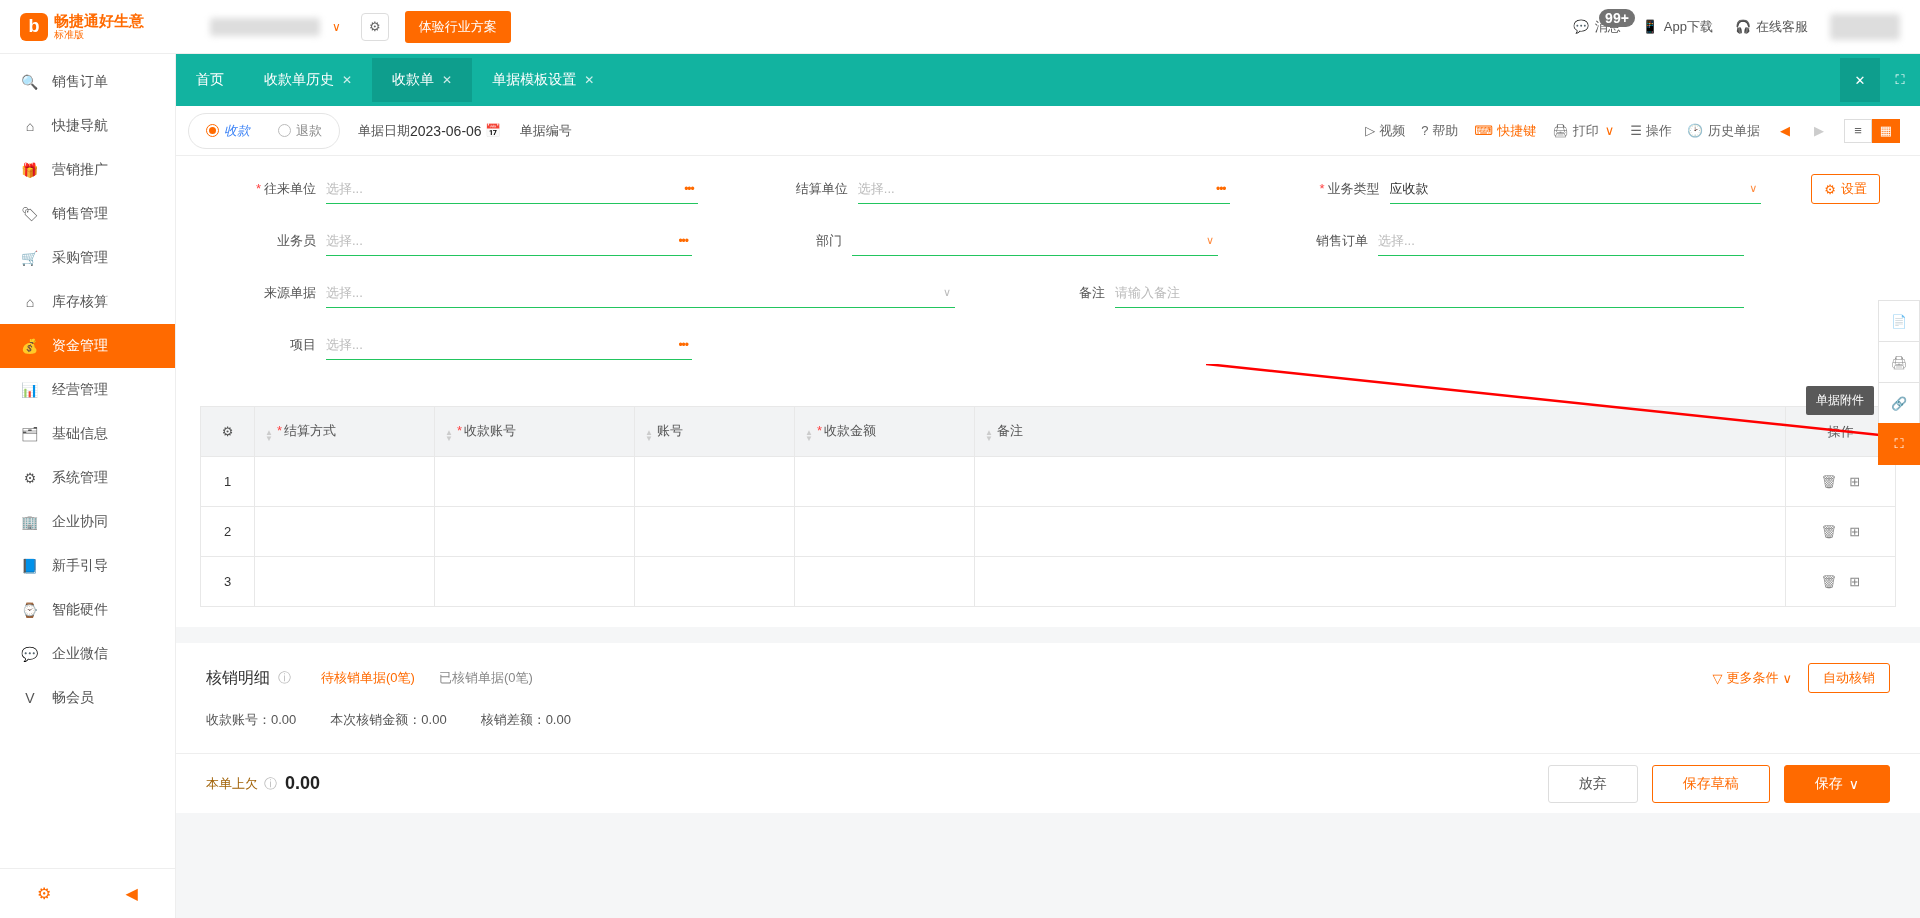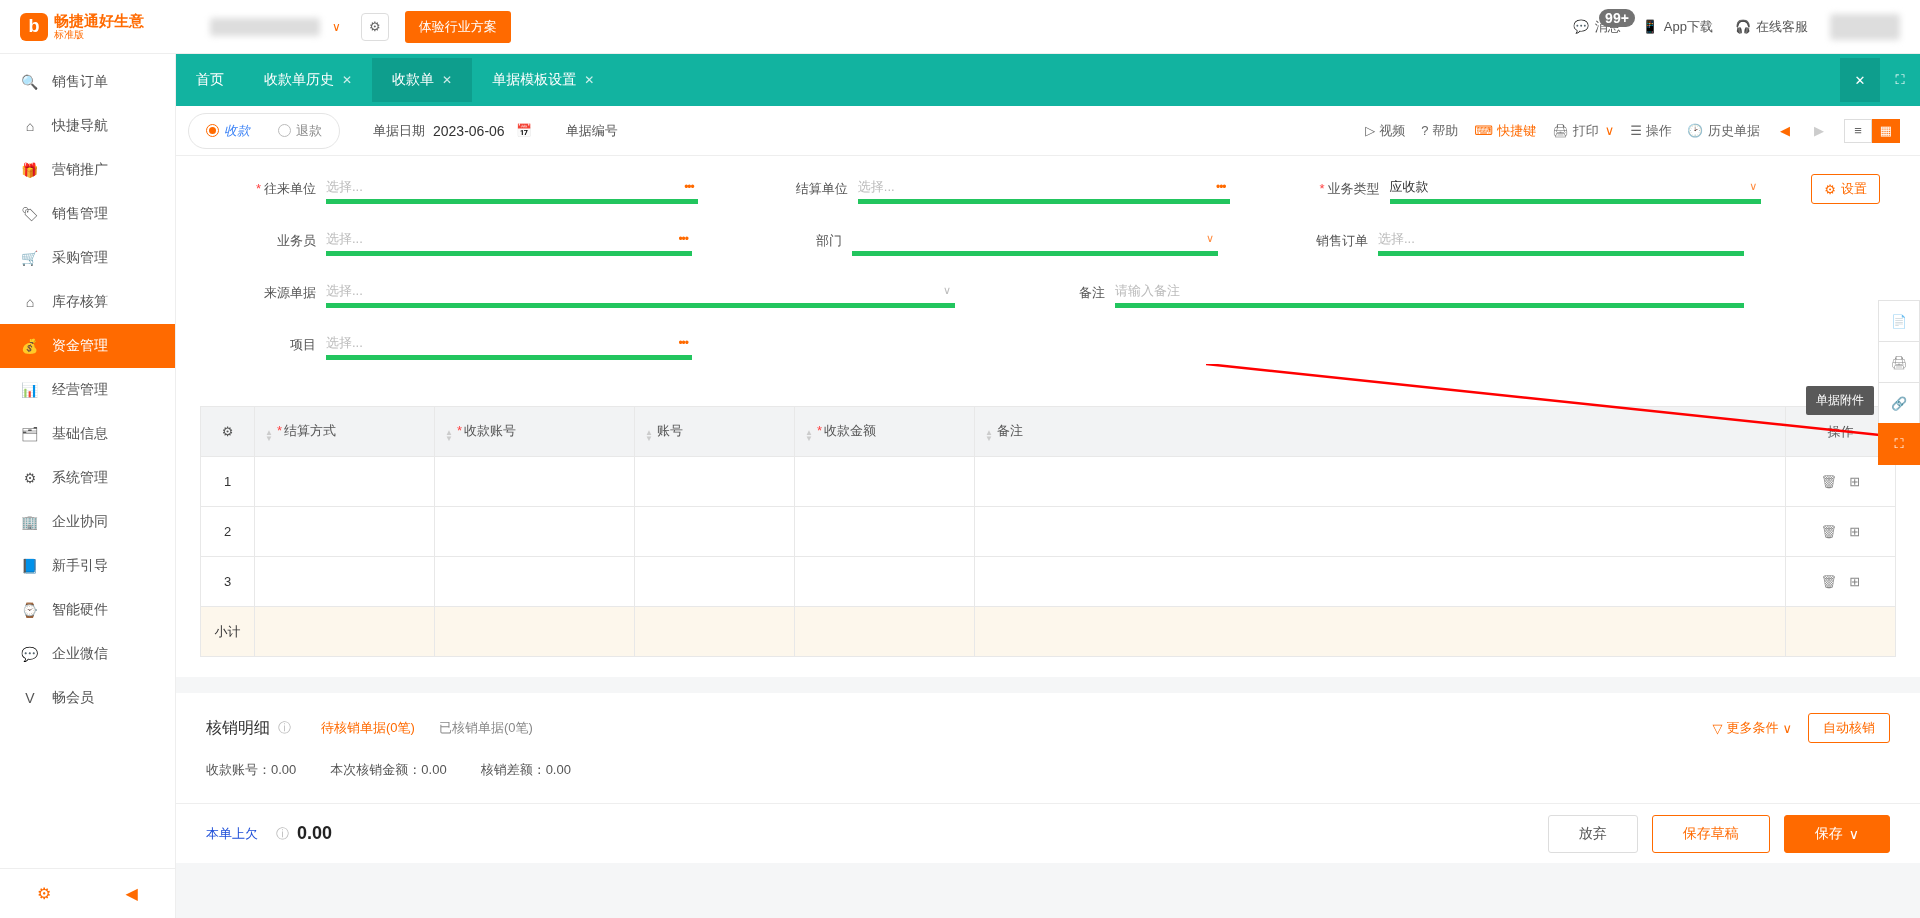--- a/index.html
+++ b/index.html
@@ -47,40 +47,40 @@
 .content { flex:1; overflow:auto; position:relative; }
 
 
 .toolbar { background:#fff; height:50px; display:flex; align-items:center; padding:0 20px 0 12px; border-bottom:1px solid #eee; }
 .radio-group { display:flex; border:1px solid #e5e5e5; border-radius:20px; padding:3px; background:#fff; }
 .radio-btn { display:flex; align-items:center; gap:5px; padding:5px 14px; border-radius:16px; cursor:pointer; color:#888; font-size:13px; }
 .radio-btn .circ { width:13px; height:13px; border:1px solid #bbb; border-radius:50%; display:inline-block; position:relative; }
 .radio-btn.sel { color:#3b82f6;font-style:italic; }
 .radio-btn.sel .circ { border-color:#ff6a00; }
 .radio-btn.sel .circ::after { content:""; position:absolute; inset:2px; background:#ff6a00; border-radius:50%; }
-.tb-field { display:flex; align-items:center; margin-left:33px; gap:8px; }
+.tb-field { display:flex; align-items:center; margin-left:18px; }
 .tb-label { color:#555; font-size:13px; }
 .tb-date { color:#333; font-size:14px; }
 .cal-icon { color:#ff6a00; margin-left:4px; cursor:pointer; }
 .toolbar-right { margin-left:auto; display:flex; align-items:center; gap:16px; color:#666; }
 .tr-item { display:flex; align-items:center; gap:4px; cursor:pointer; font-size:13px; }
 .tr-item.orange { color:#ff6a00; }
 .nav-arrow { color:#ff6a00; cursor:pointer; padding:0 4px; }
 .nav-arrow.dis { color:#ccc; }
 .view-toggle { display:flex; gap:0; }
 .vt-btn { width:28px; height:24px; border:1px solid #ddd; display:flex; align-items:center; justify-content:center; cursor:pointer; }
 .vt-btn.active { background:#ff6a00; border-color:#ff6a00; color:#fff; }
 
 
 .form-area { background:#fff; padding:18px 40px 24px 40px; }
 .form-row { display:flex; gap:50px; margin-bottom:22px; }
 .form-item { display:flex; align-items:center; flex:1; min-width:0; }
 .form-label { width:100px; text-align:right; color:#555; font-size:13px; margin-right:10px; }
 .form-label .req { color:#ff4040; margin-right:3px; }
-.form-control { flex:1; height:30px; border-bottom:5px solid #22c55e; display:flex; align-items:center; position:relative; }
+.form-control { flex:1; height:30px; border-bottom:1px solid #22c55e; display:flex; align-items:center; position:relative; }
 .form-control .ph { color:#bbb; }
 .form-control .val { color:#333; }
 .fc-suffix { position:absolute; right:4px; color:#ff6a00; cursor:pointer; font-size:12px; letter-spacing:-1px; }
 .fc-chev { position:absolute; right:4px; color:#ff8a3d; cursor:pointer; font-size:11px; }
 .settings-btn { border:1px solid #ff6a00; color:#ff6a00; background:#fff; padding:5px 12px; border-radius:3px; cursor:pointer; display:flex; align-items:center; gap:5px; font-size:13px; }
 
 
 .table-wrap { padding:0 24px 20px 24px; background:#fff; }
 table.grid { width:100%; border-collapse:collapse; table-layout:fixed; }
 table.grid th, table.grid td { border:1px solid #e8e8e8; height:50px; padding:0 10px; font-size:13px; }
@@ -105,21 +105,21 @@
 .verify-tabs { display:flex; gap:24px; font-size:13px; margin-left:12px; }
 .verify-tab { cursor:pointer; color:#888; }
 .verify-tab.active { color:#ff6a00; }
 .verify-right { margin-left:auto; display:flex; align-items:center; gap:16px; }
 .more-cond { color:#ff6a00; cursor:pointer; display:flex; align-items:center; gap:4px; font-size:13px; }
 .auto-btn { border:1px solid #ff6a00; color:#ff6a00; background:#fff; padding:5px 14px; border-radius:3px; cursor:pointer; font-size:13px; }
 .verify-amounts { margin-top:18px; display:flex; gap:34px; color:#555; font-size:13px; }
 
 
 .footer-bar { background:#fff; height:60px; display:flex; align-items:center; padding:0 30px; border-top:1px solid #eee; }
-.owe-label { color:#1d4ed8; margin-right:18px; }
+.owe-label { color:#a16207; margin-right:6px; }
 .owe-amt { font-size:18px; font-weight:bold; color:#222; }
 .footer-actions { margin-left:auto; display:flex; gap:14px; }
 .btn { padding:9px 30px; border-radius:3px; font-size:14px; cursor:pointer; border:1px solid #ddd; background:#fff; color:#555; }
 .btn.outline-orange { border-color:#ff6a00; color:#ff6a00; }
 .btn.solid-orange { background:#ff6a00; border-color:#ff6a00; color:#fff; display:flex; align-items:center; gap:6px; }
 
 
 .right-dock { position:absolute; right:0; top:300px; display:flex; flex-direction:column; }
 .dock-btn { width:42px; height:42px; background:#fff; border:1px solid #e3e3e3; display:flex; align-items:center; justify-content:center; color:#888; cursor:pointer; margin-bottom:-1px; }
 .dock-btn.orange { background:#ff6a00; border-color:#ff6a00; color:#fff; }
@@ -431,29 +431,20 @@
             </tr>
             <tr>
               <td class="col-idx">3</td>
               <td></td>
               <td></td>
               <td></td>
               <td></td>
               <td></td>
               <td class="col-op"><span class="op-icon">🗑</span><span class="op-icon">⊞</span></td>
             </tr>
-            <tr class="row-subtotal">
-              <td class="col-idx">小计</td>
-              <td></td>
-              <td></td>
-              <td></td>
-              <td></td>
-              <td></td>
-              <td class="col-op"></td>
-            </tr>
           </tbody>
       </table>
     </div>
 
 
     <div class="verify-section">
       <div class="verify-head">
         <div class="verify-title">
             <span>核销明细</span>
             <span style="color:#bbb;font-size:13px">ⓘ</span>

